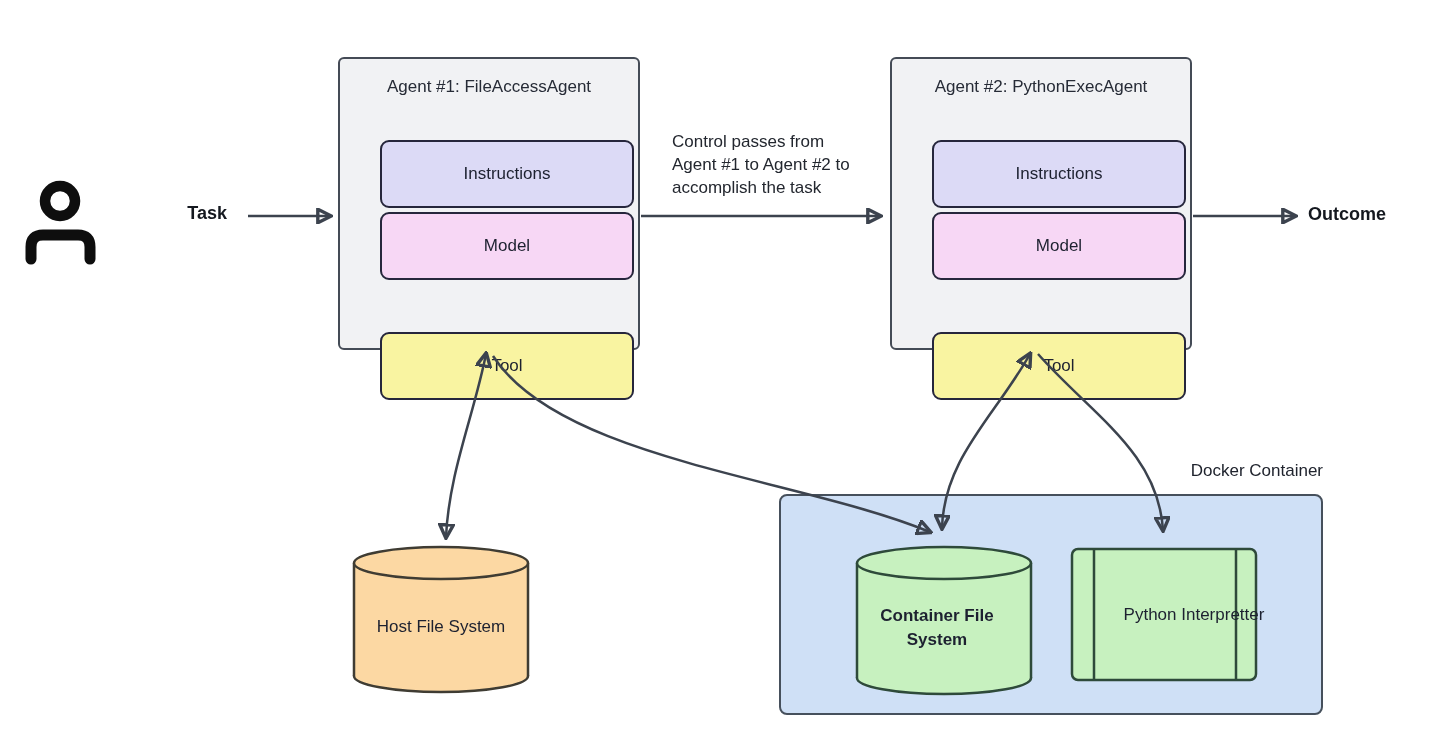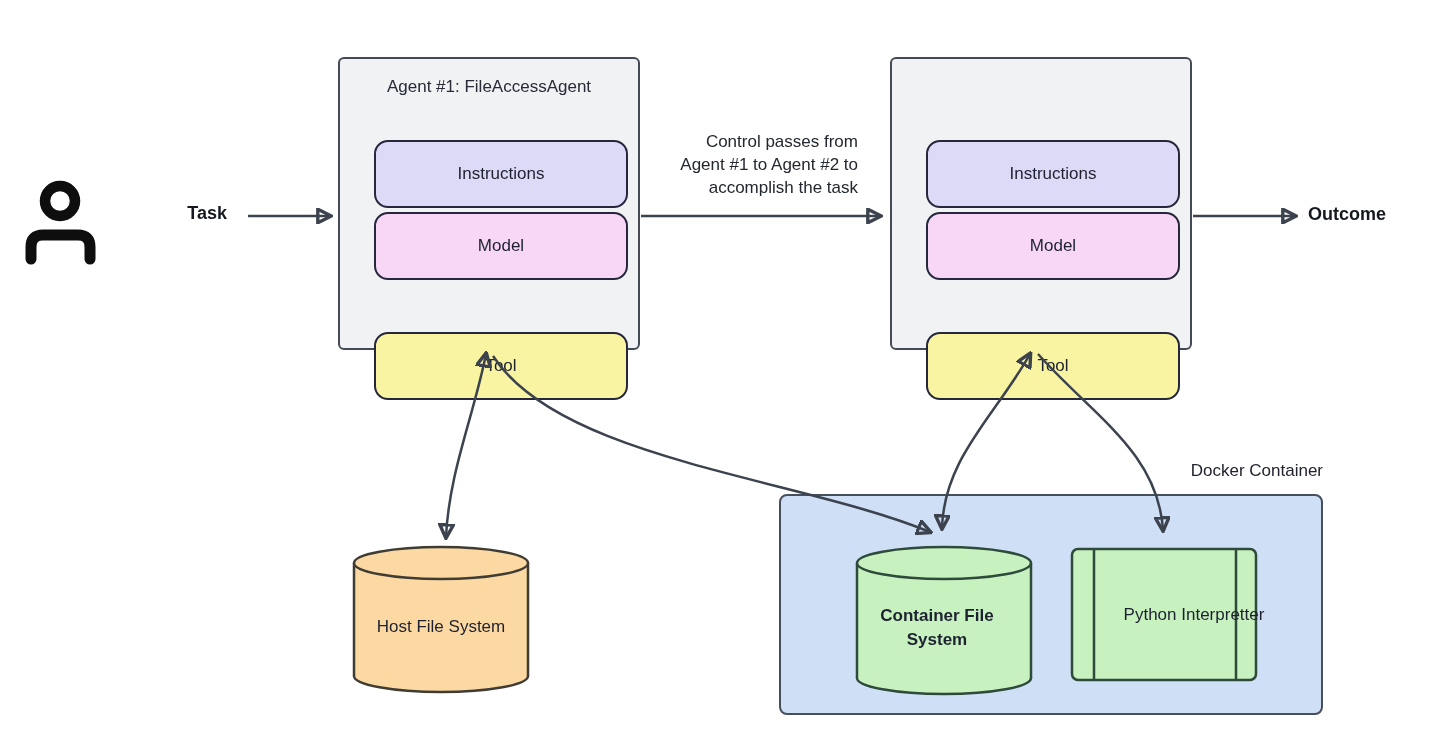--- a/index.html
+++ b/index.html
@@ -17,36 +17,36 @@
     background:#f1f2f4;border:2.5px solid #444b56;border-radius:6px;
     box-sizing:border-box;z-index:1;
   }
   .agent-card.a1{left:338px;}
   .agent-card.a2{left:890px;}
   .agent-title{
     position:absolute;top:18px;left:0;width:100%;text-align:center;
     font-size:17px;color:#262b36;
   }
   .agent-row{
-    position:absolute;left:34px;width:254px;height:68px;
-    border:2px solid #26263c;border-radius:14px;box-sizing:border-box;
+    position:absolute;left:40px;width:254px;height:68px;
+    border:2px solid #26263c;border-radius:9px;box-sizing:border-box;
     display:flex;align-items:center;justify-content:center;
     font-size:17px;color:#1d2130;
   }
   .row-instructions{top:81px;background:#dcdaf6;}
   .row-model{top:153px;background:#f7d7f5;}
   .row-tool{top:225px;background:#f9f4a1;margin-top:48px;}
 
   
   .lbl{position:absolute;font-size:17px;color:#20242e;}
   .bold{font-weight:bold;color:#14181f;}
   .task-label{left:145px;top:203px;width:82px;text-align:right;font-size:18px;}
   .outcome-label{left:1308px;top:204px;font-size:18px;}
   .control-note{
-    left:672px;top:130px;width:186px;text-align:right;
+    left:672px;top:130px;width:186px;text-align:left;
     font-size:17px;line-height:23px;color:#23272f;
   }
   .docker-label{left:1023px;top:461px;width:300px;text-align:right;font-size:17px;}
 
   
   .docker-box{
     left:779px;top:494px;width:544px;height:221px;
     background:#cfe0f6;border:2.5px solid #46505c;border-radius:8px;
     box-sizing:border-box;z-index:1;
   }
@@ -96,20 +96,21 @@
   <div class="lbl bold outcome-label">Outcome</div>
 
   <div class="agent-card a1">
     <div class="agent-title">Agent #1: FileAccessAgent</div>
     <div class="agent-row row-instructions">Instructions</div>
     <div class="agent-row row-model">Model</div>
     <div class="agent-row row-tool">Tool</div>
   </div>
 
   <div class="agent-card a2">
+    <div class="agent-title">Agent #2: PythonExecAgent</div>
     <div class="agent-row row-instructions">Instructions</div>
     <div class="agent-row row-model">Model</div>
     <div class="agent-row row-tool">Tool</div>
   </div>
 
   <div class="lbl control-note">Control passes from Agent #1 to Agent #2 to accomplish the task</div>
 
   <div class="abs docker-box"></div>
   <div class="lbl docker-label">Docker Container</div>
 

